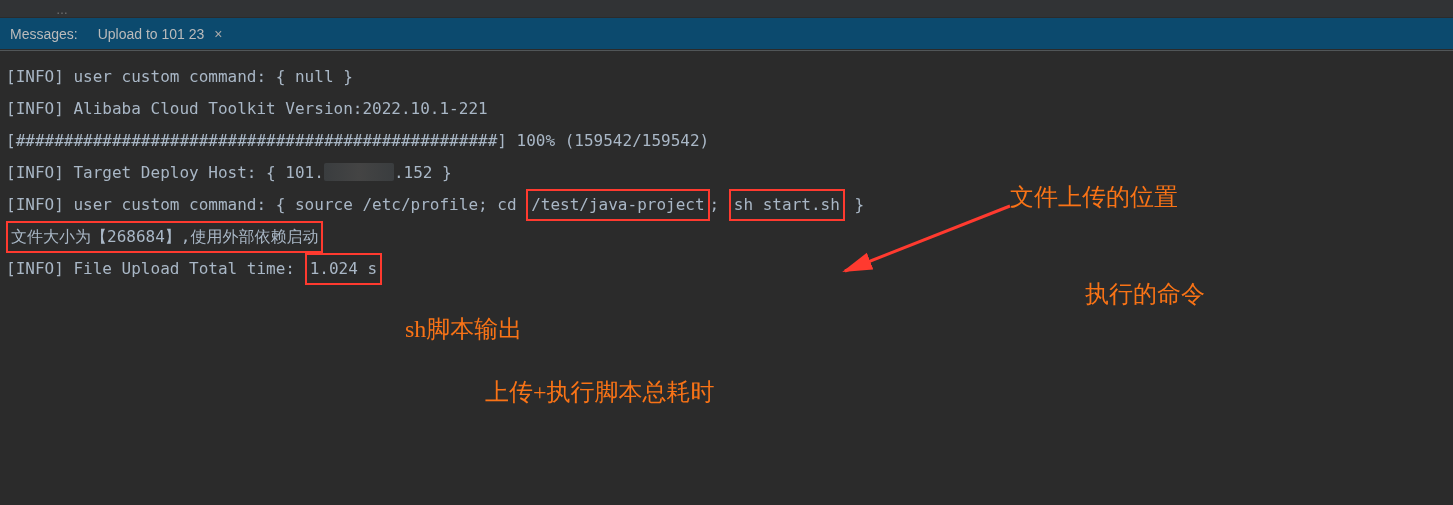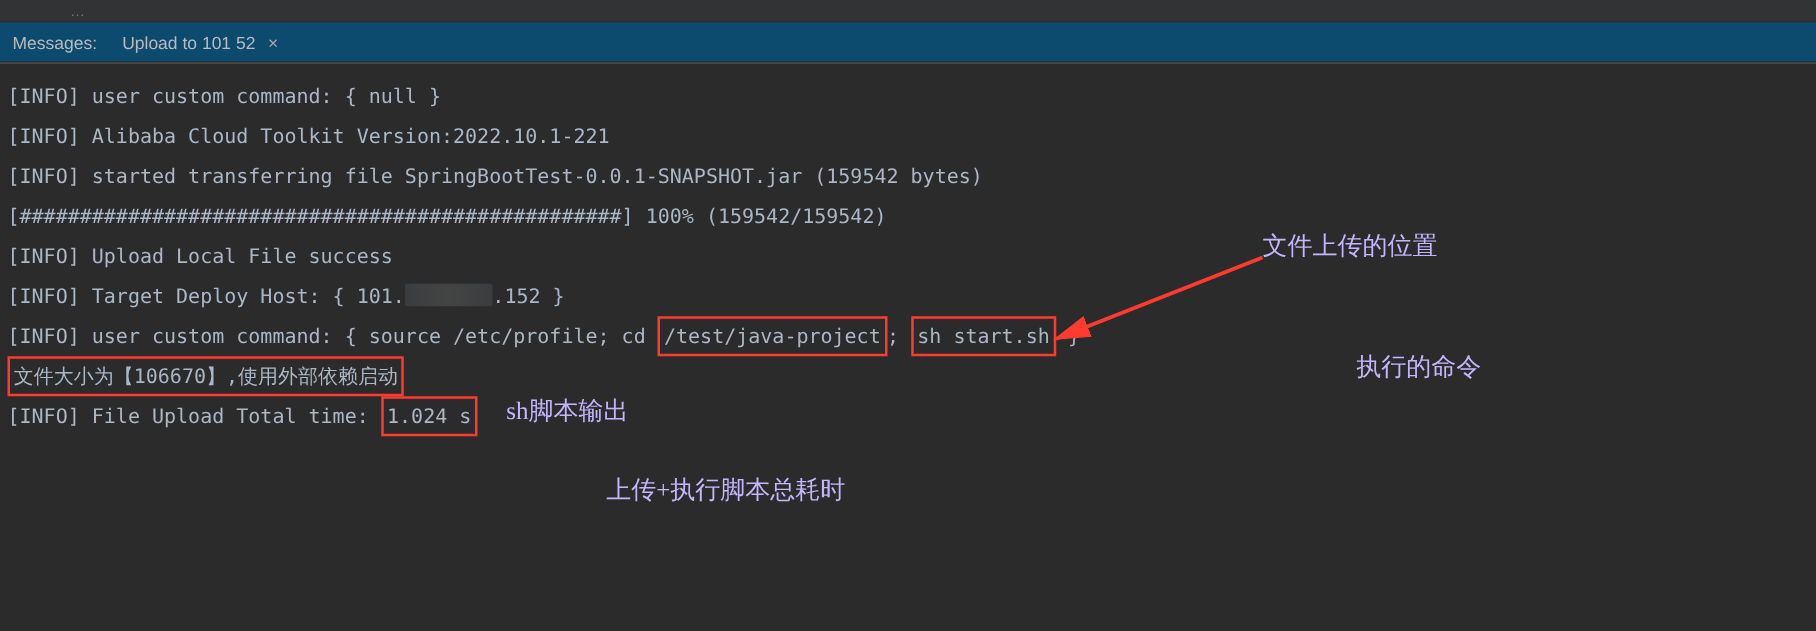--- a/index.html
+++ b/index.html
@@ -67,23 +67,23 @@
   .mask {
     display:inline-block;
     width:70px;
     height:18px;
     background: linear-gradient(90deg,#3a3d3f 0%,#444 50%,#3a3d3f 100%);
     vertical-align: -3px;
     border-radius:2px;
   }
   .ann {
     position: absolute;
-    color: #c4b5fd;
+    color: #f97316;
     font-family: "SimSun","Songti SC",serif;
-    font-size: 20px;
+    font-size: 24px;
     white-space: nowrap;
   }
   .arrow {
     position: absolute;
     pointer-events: none;
   }
   .watermark {
     position:absolute;
     right:4px;
     bottom:4px;
@@ -107,34 +107,32 @@
 </head>
 <body>
 
 <div class="top-strip">
   <span class="tab-hint">…</span>
 </div>
 
 <div class="msg-bar">
   <span class="label">Messages:</span>
   <span class="tab">
-    <span>Upload to 101         52</span>
+    <span>Upload to 101         23</span>
     <span class="close-x">×</span>
   </span>
 </div>
 
 <div class="console">
   <span class="line">[INFO] user custom command: { null }</span>
   <span class="line">[INFO] Alibaba Cloud Toolkit Version:2022.10.1-221</span>
-  <span class="line">[INFO] started transferring file SpringBootTest-0.0.1-SNAPSHOT.jar (159542 bytes)</span>
   <span class="line">[##################################################] 100% (159542/159542)</span>
-  <span class="line">[INFO] Upload Local File success</span>
   <span class="line"><span>[INFO] Target Deploy Host: { 101.</span><span class="mask"></span><span>.152 }</span></span>
   <span class="line"><span>[INFO] user custom command: { source /etc/profile; cd </span><span class="redbox">/test/java-project</span><span>; </span><span class="redbox">sh start.sh</span><span> }</span></span>
-  <span class="line"><span class="redbox">文件大小为【106670】,使用外部依赖启动</span></span>
+  <span class="line"><span class="redbox">文件大小为【268684】,使用外部依赖启动</span></span>
   <span class="line"><span>[INFO] File Upload Total time: </span><span class="redbox">1.024 s</span></span>
 
   <div class="ann" style="left:1010px; top:130px;">文件上传的位置</div>
   <div class="ann" style="left:1085px; top:227px;">执行的命令</div>
   <div class="ann" style="left:485px; top:325px;">上传+执行脚本总耗时</div>
   <div class="ann" style="left:405px; top:262px;">sh脚本输出</div>
 
   <svg class="arrow" style="left:830px; top:150px;" width="190" height="80">
     <defs>
       <marker id="ah" markerWidth="10" markerHeight="10" refX="9" refY="3" orient="auto">

